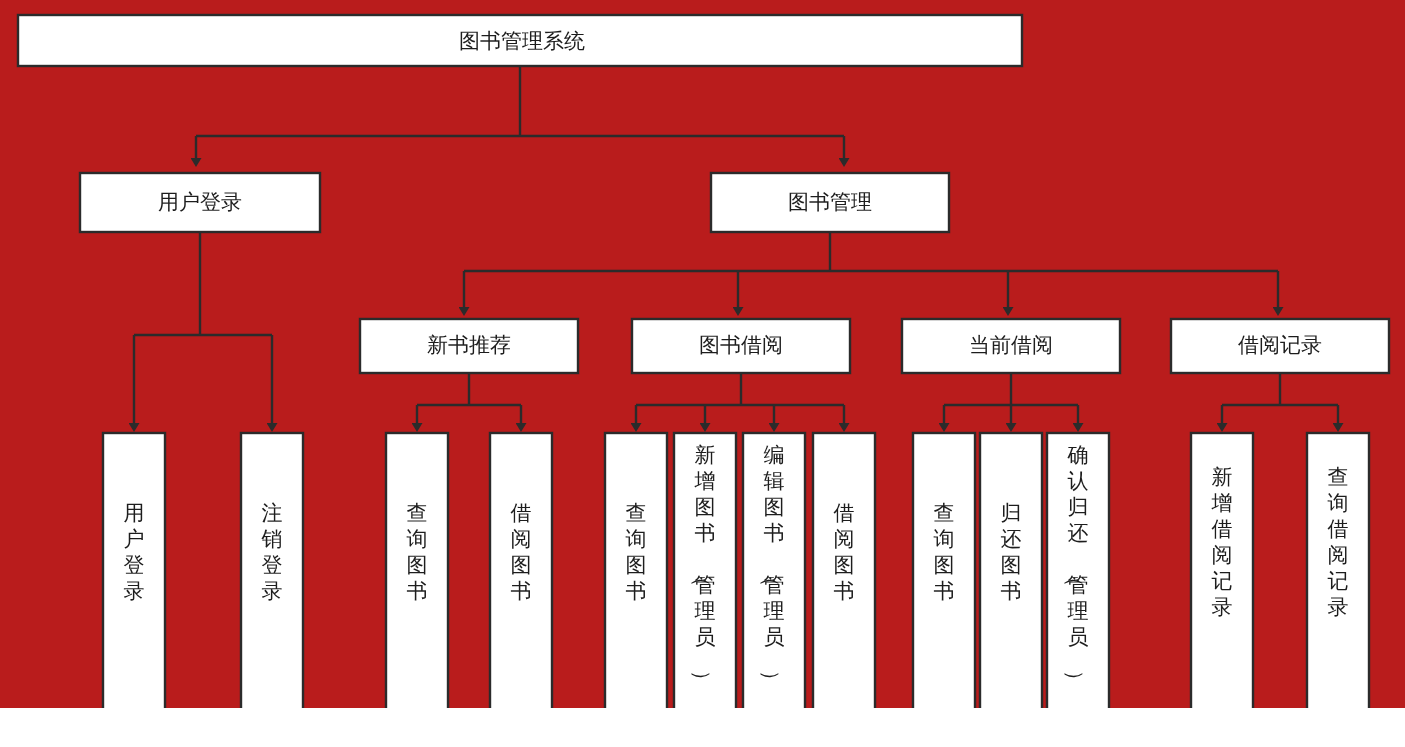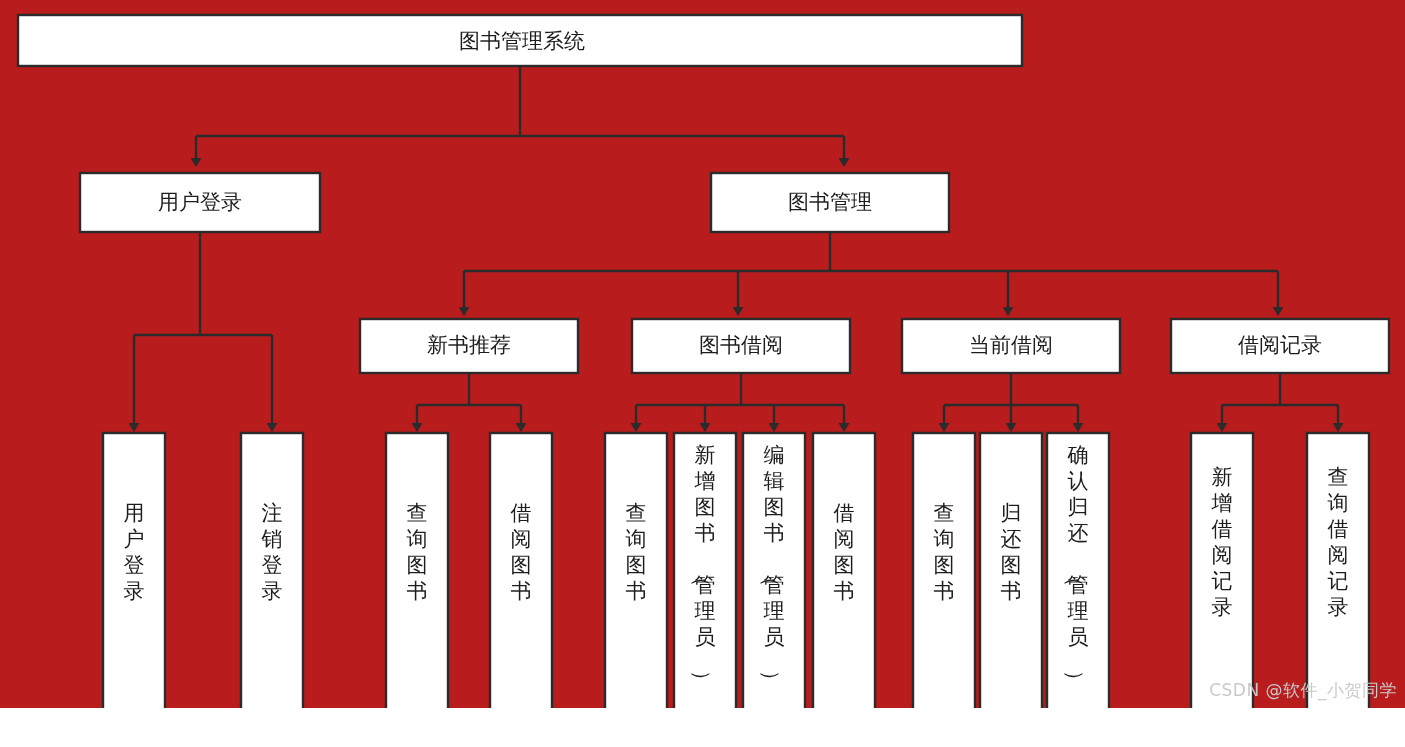--- a/index.html
+++ b/index.html
@@ -221,15 +221,14 @@
       <text class="leaf-label" x="1222" y="484"><tspan x="1222" dy="0">新</tspan><tspan x="1222" dy="26">增</tspan><tspan x="1222" dy="26">借</tspan><tspan x="1222" dy="26">阅</tspan><tspan x="1222" dy="26">记</tspan><tspan x="1222" dy="26">录</tspan></text>
     </g>
 
     <g>
       <rect class="node-rect" x="1307" y="433" width="62" height="300"></rect>
       <text class="leaf-label" x="1338" y="484"><tspan x="1338" dy="0">查</tspan><tspan x="1338" dy="26">询</tspan><tspan x="1338" dy="26">借</tspan><tspan x="1338" dy="26">阅</tspan><tspan x="1338" dy="26">记</tspan><tspan x="1338" dy="26">录</tspan></text>
     </g>
 
   </svg>
 
-  <div class="watermark">CSDN @软件_小贺同学</div>
 
 </div>
 
 </body></html>

